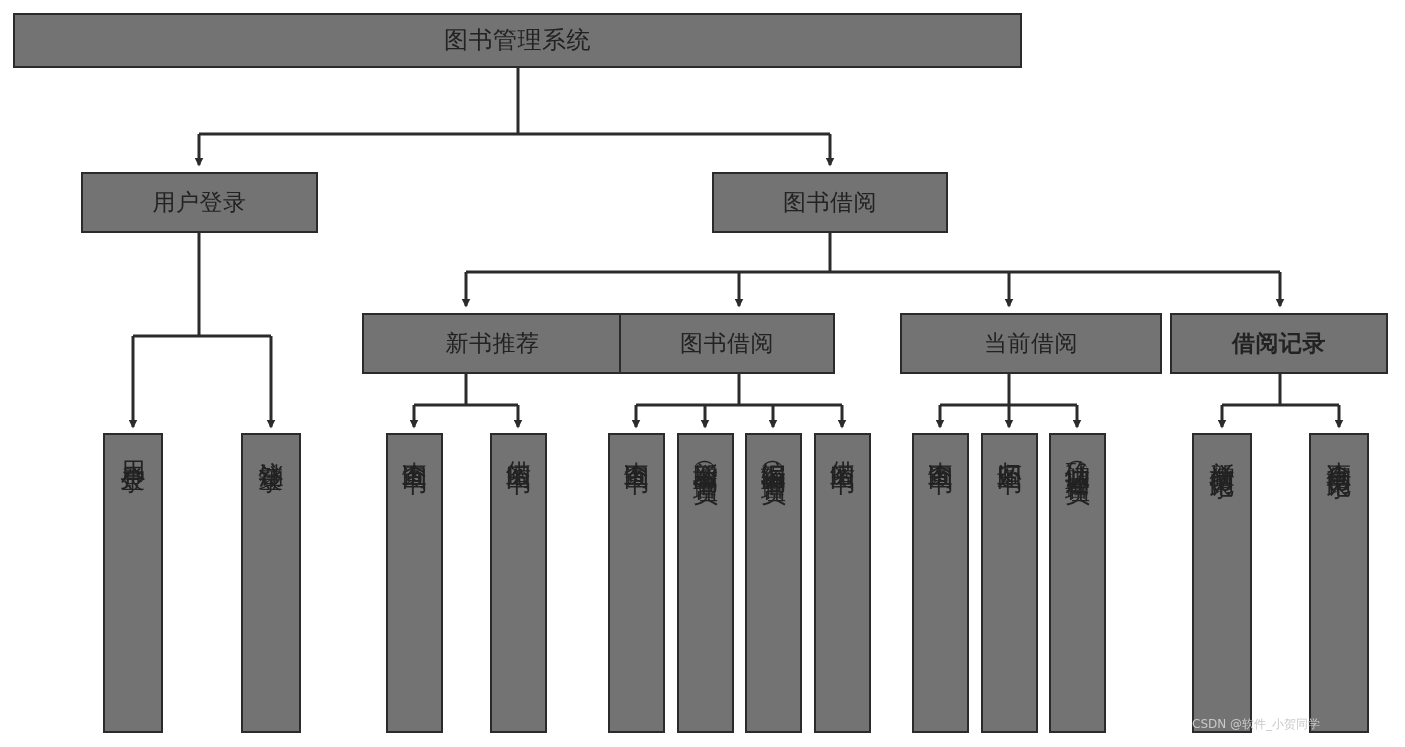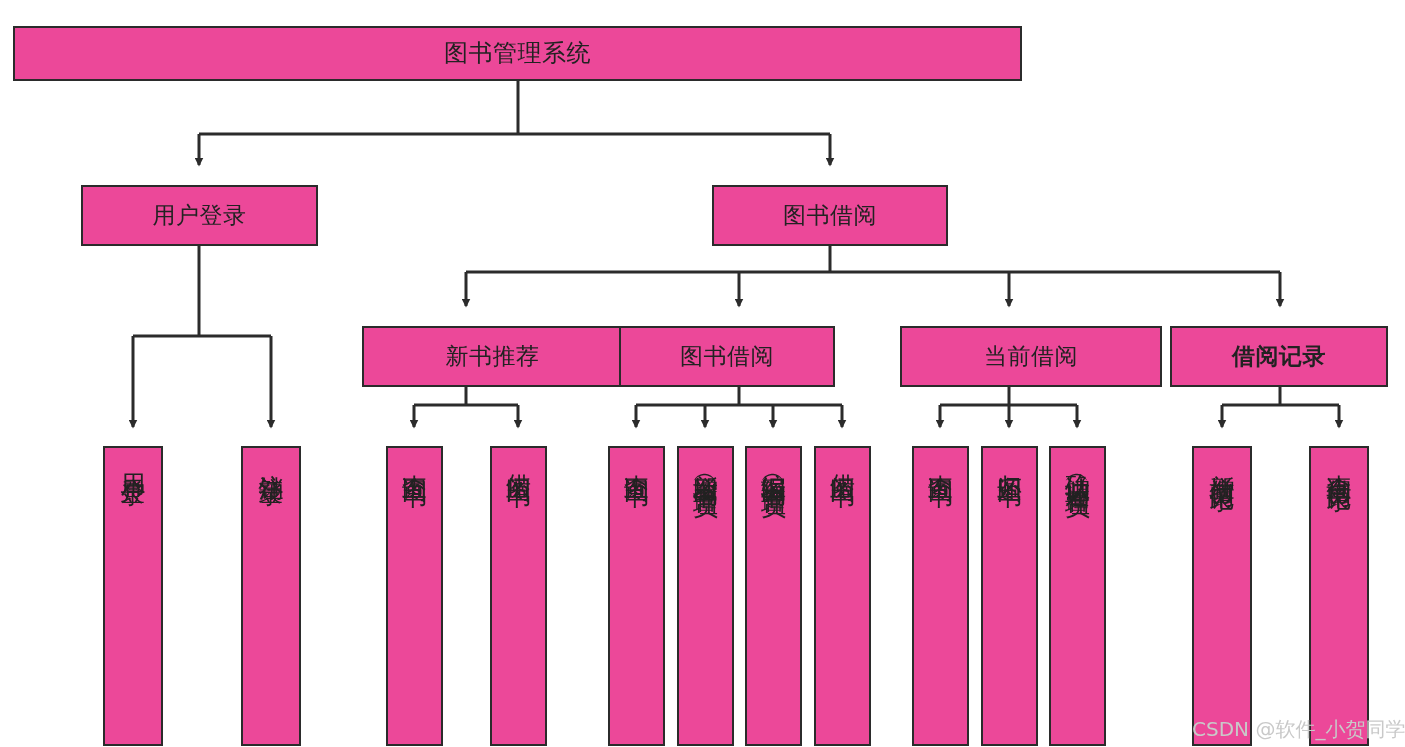--- a/index.html
+++ b/index.html
@@ -21,28 +21,27 @@
     position: absolute;
     left: 0;
     top: 0;
     width: 1405px;
     height: 747px;
     pointer-events: none;
   }
   .node {
     position: absolute;
     box-sizing: border-box;
-    background: #ec4899;
+    background: #737373;
     border: 2px solid #2b2b2b;
     display: flex;
     align-items: center;
     justify-content: center;
     color: #222222;
     z-index: 2;
-    margin-top: 13px;
   }
   .node .label {
     display: block;
     text-align: center;
     line-height: 1.12;
     letter-spacing: 0.5px;
   }
   
   .node.horiz .label {
     writing-mode: horizontal-tb;
@@ -62,21 +61,21 @@
     text-orientation: upright;
     font-size: 25px;
     line-height: 1.0;
     letter-spacing: 3px;
     white-space: nowrap;
   }
   .watermark {
     position: absolute;
     left: 1192px;
     top: 716px;
-    font-size: 20px;
+    font-size: 12px;
     color: #c9c9c9;
     white-space: nowrap;
     z-index: 5;
     font-family: "DejaVu Sans", "Liberation Sans", sans-serif;
   }
 </style>
 </head>
 <body>
 
 <div id="canvas">

